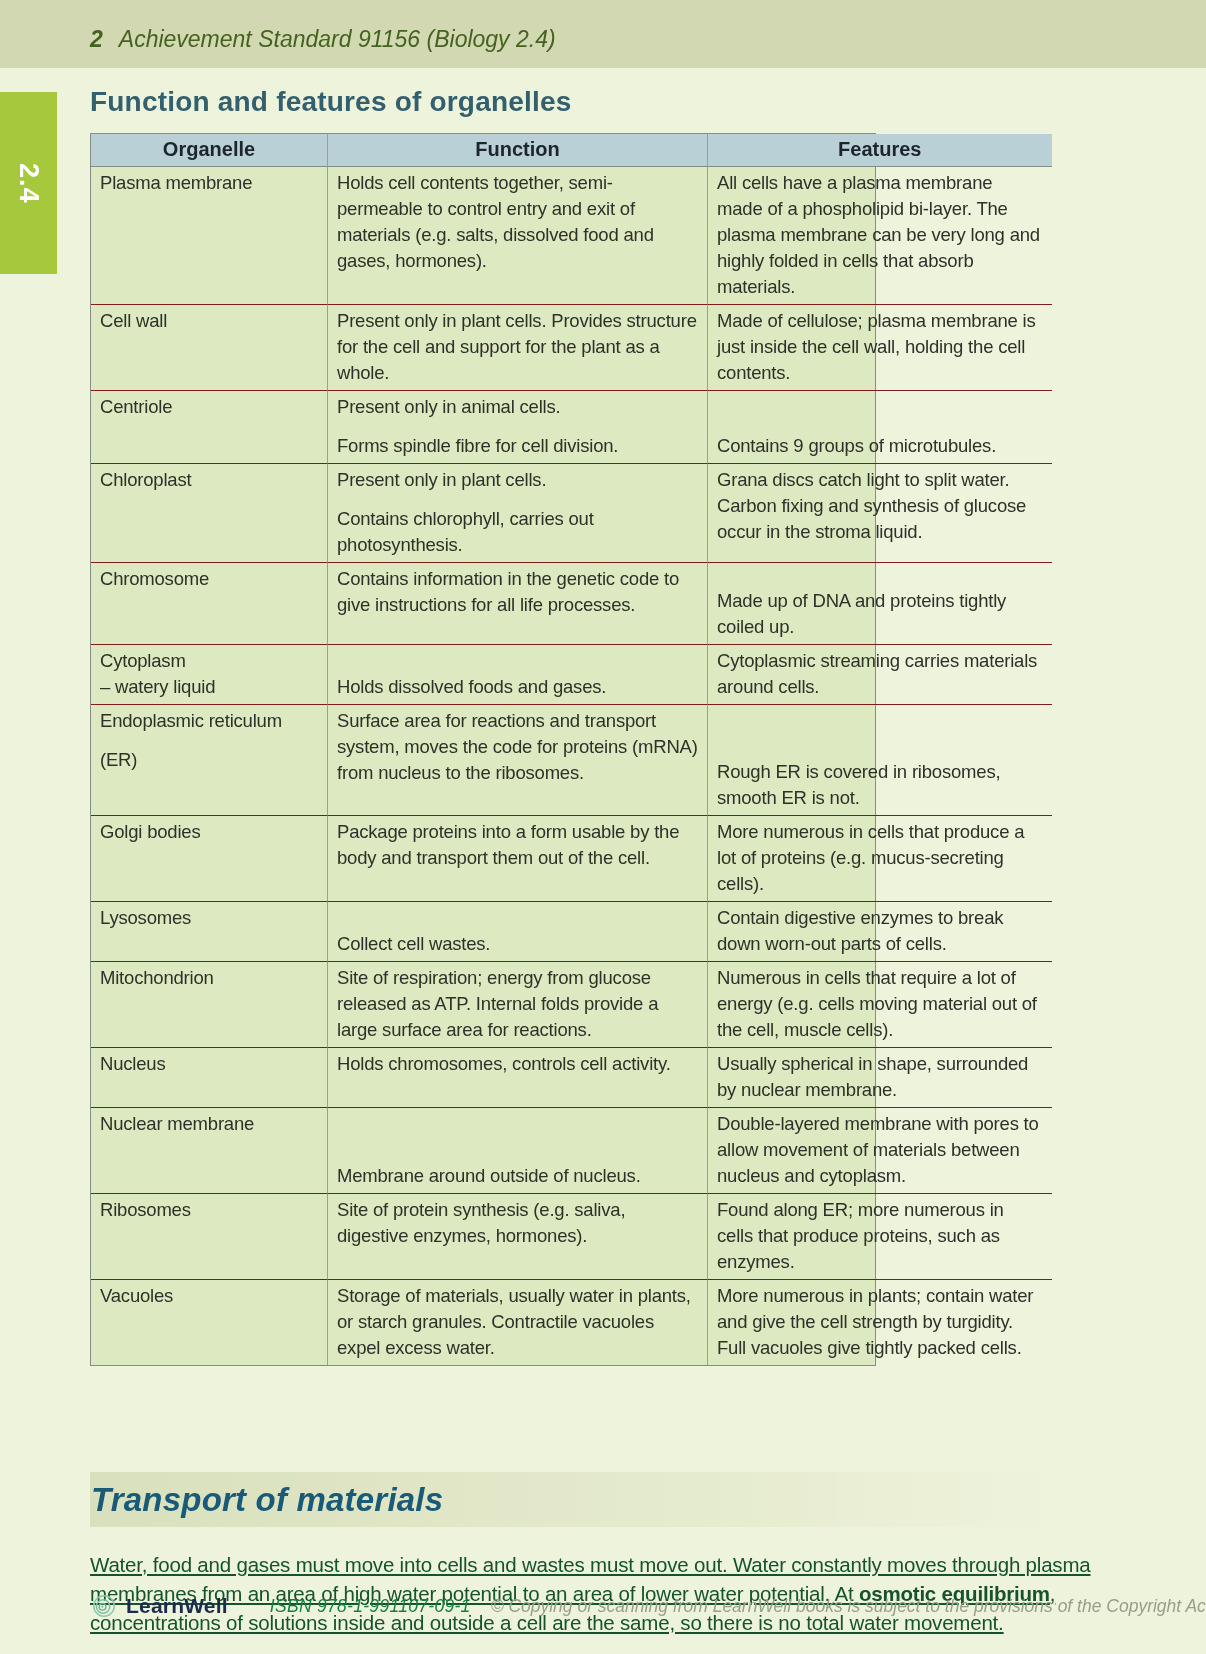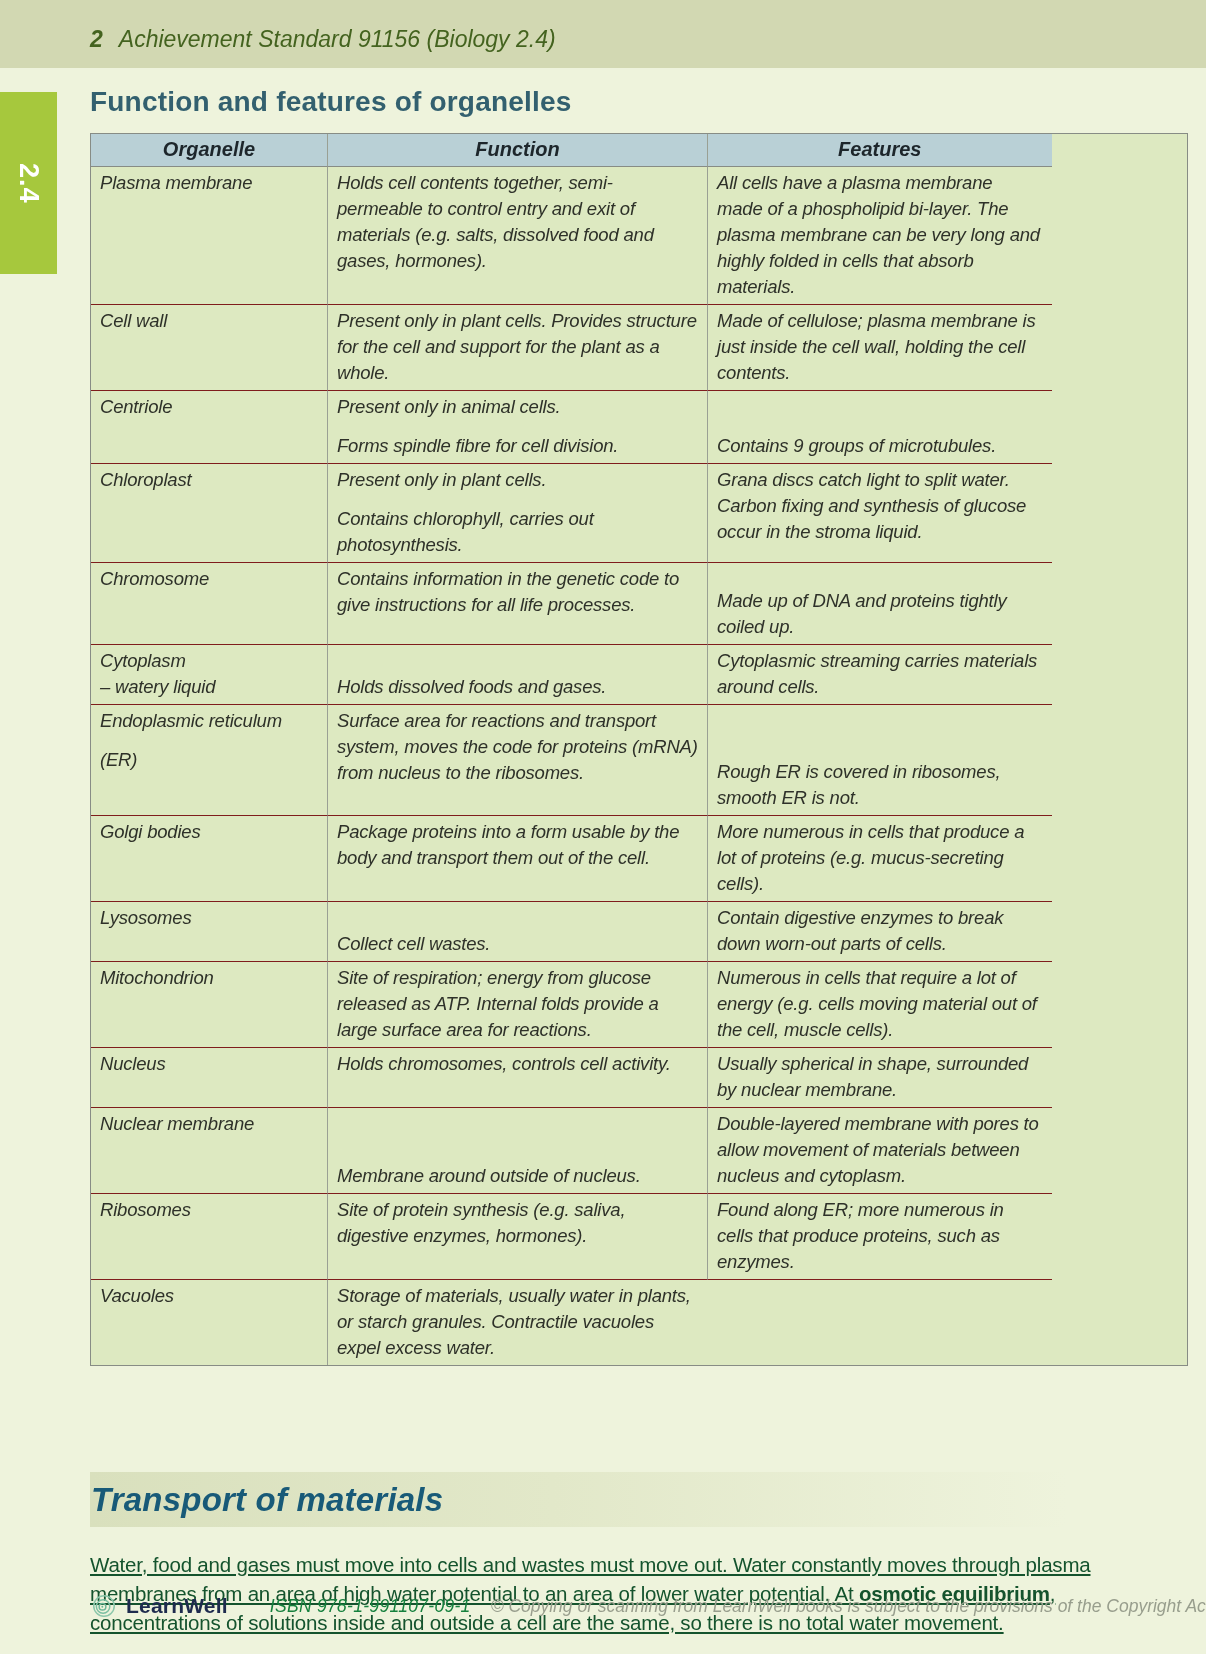--- a/index.html
+++ b/index.html
@@ -56,24 +56,23 @@
     margin-top: 18px;
     font-size: 28px;
     font-weight: bold;
     color: #33606f;
     letter-spacing: 0.2px;
   }
 
   
   .org-table {
     margin-top: 15px;
-    width: 1098px;
+    width: 786px;
     border: 1.5px solid #878c85;
     background: #dde9c1;
-    font-style: italic;
   }
   .t-row, .t-head {
     display: grid;
     grid-template-columns: 237px 380px 343.5px;
   }
   .t-head .hcell {
     background: #b9d0d6;
     border-bottom: 1.5px solid #878c85;
     border-right: 1px solid #9aa094;
     text-align: center;
@@ -358,20 +357,23 @@
               <p>Found along ER; more numerous in cells that produce proteins, such as enzymes.</p>
             </div>
           </div>
           <div class="t-row">
             <div class="cell cell-organelle">
               <p>Vacuoles</p>
             </div>
             <div class="cell cell-function">
               <p>Storage of materials, usually water in plants, or starch granules. Contractile vacuoles expel excess water.</p>
             </div>
+            <div class="cell cell-features">
+              <p>More numerous in plants; contain water and give the cell strength by turgidity. Full vacuoles give tightly packed cells.</p>
+            </div>
           </div>
         </div>
     </div>
 
     <div class="h2-band">
       <h2>Transport of materials</h2>
     </div>
 
     <p class="body-par" id="transport-paragraph"><span>Water, food and gases must move into cells and wastes must move out. Water constantly moves through plasma membranes from an area of high water potential to an area of lower water potential. At </span><span class="b">osmotic equilibrium</span><span>, concentrations of solutions inside and outside a cell are the same, so there is no total water movement.</span></p>
 

